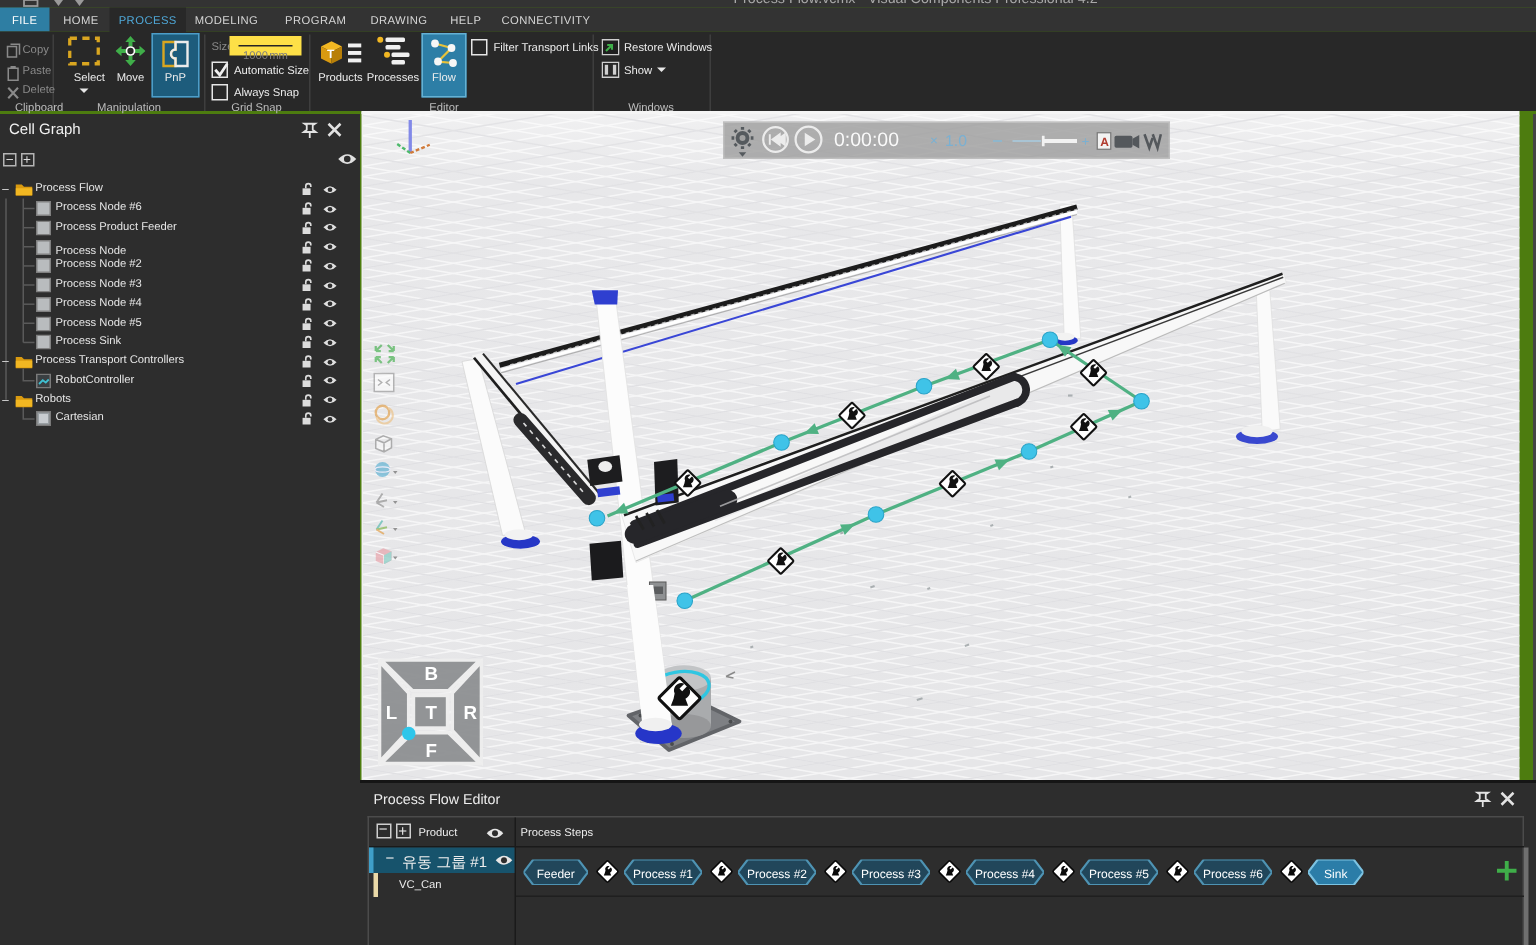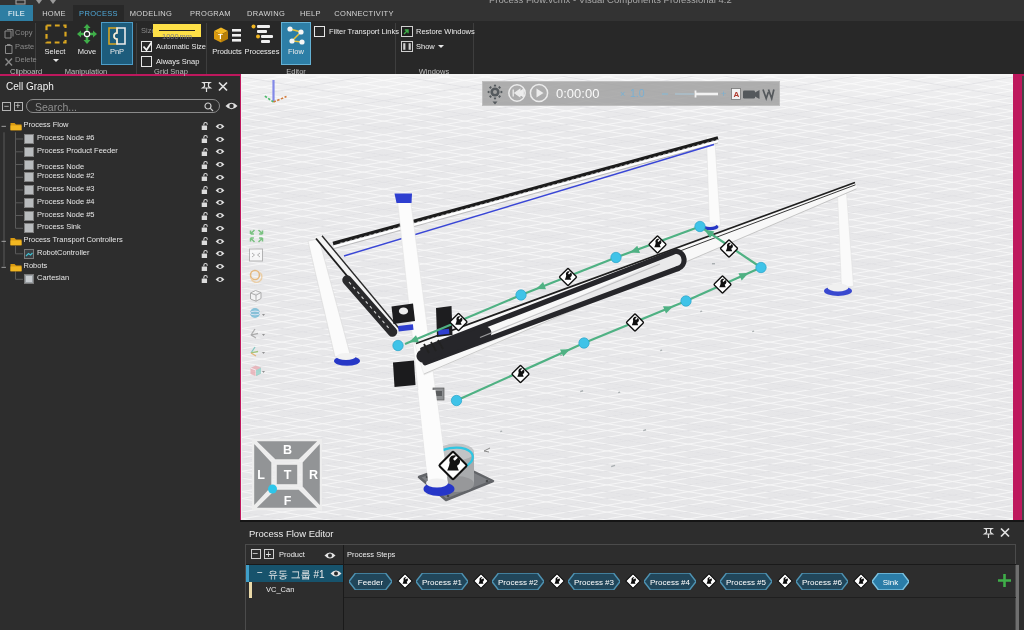--- a/index.html
+++ b/index.html
@@ -1,19 +1,19 @@
 <!DOCTYPE html>
 <html><head>
 <meta charset="utf-8">
 <style>
   * { margin:0; padding:0; box-sizing:border-box; }
   html,body { width:1024px; height:630px; overflow:hidden; background:#2b2b2b;
     font-family:"Liberation Sans", sans-serif; }
   .abs { position:absolute; }
-  #page { position:relative; width:1024px; height:630px; background:#be185d; }
+  #page { position:relative; width:1024px; height:630px; background:#4d7c0f; }
 
   
   #titlebar { left:0; top:0; width:1024px; height:5px; background:#333333; overflow:hidden; }
   #titletext { left:489px; top:-6.5px; width:300px; font-size:9.5px; color:#a9a9a9; white-space:nowrap; }
 
   
   #menubar { left:0; top:5px; width:1024px; height:16px; background:#333333; }
   .tab { position:absolute; top:0; height:16px; line-height:17px; color:#d6d6d6; font-size:7.5px; letter-spacing:0.3px; text-align:center; }
   #filebtn { left:0; top:0; width:33px; height:16px; background:#2e7ea3; color:#fff;
      text-align:center; line-height:17px; font-size:7.5px; letter-spacing:0.3px; }
@@ -81,21 +81,21 @@
       <path d="M2.5 18.5 h6.5 v8 h-6.5 z M4 17.5 h3.5" fill="none" stroke="#8a8a8a" stroke-width="1"></path>
       <path d="M2.5 31.5 l6.5 7 m0 -7 l-6.5 7" fill="none" stroke="#8a8a8a" stroke-width="1.4"></path>
     </svg>
     <div class="riblabel gray" style="left:15px;top:7px;">Copy</div>
     <div class="riblabel gray" style="left:15px;top:21px;">Paste</div>
     <div class="riblabel gray" style="left:15px;top:34px;">Delete</div>
 
     <svg class="abs" style="left:45px;top:3px;" width="22" height="20">
       <rect x="1.5" y="1.5" width="19" height="17" fill="none" stroke="#d9a620" stroke-width="2.2" stroke-dasharray="4.8 3.6"></rect>
     </svg>
-    <div class="riblabel" style="left:40px;top:26px;width:30px;text-align:center;">Select</div>
+    <div class="riblabel" style="left:40px;top:26px;width:30px;text-align:right;">Select</div>
     <div class="abs" style="left:53px;top:38px;width:0;height:0;border-left:3px solid transparent;border-right:3px solid transparent;border-top:3.5px solid #e8e8e8;"></div>
     <svg class="abs" style="left:77px;top:3px;" width="20" height="20">
       <g fill="#3fae49">
         <path d="M10 0 l3.5 4 h-2.2 v3 h-2.6 v-3 h-2.2 z"></path>
         <path d="M10 20 l3.5 -4 h-2.2 v-3 h-2.6 v3 h-2.2 z"></path>
         <path d="M0 10 l4 -3.5 v2.2 h3 v2.6 h-3 v2.2 z"></path>
         <path d="M20 10 l-4 -3.5 v2.2 h-3 v2.6 h3 v2.2 z"></path>
       </g>
       <circle cx="10" cy="10" r="3.2" fill="#fff"></circle>
       <circle cx="10" cy="10" r="2.1" fill="#282828"></circle>
@@ -176,27 +176,20 @@
   </div>
   <div class="abs" id="leftpanel">
     <div class="abs" style="left:6px;top:5px;font-size:10px;color:#f2f2f2;">Cell Graph</div>
     <svg class="abs" style="left:200px;top:5px;" width="36" height="12">
       <path d="M3 1.5 h7 l-1.5 1 v3 l2 1.5 h-8 l2 -1.5 v-3 z M6.5 7 v4" stroke="#e2e2e2" stroke-width="1.2" fill="none"></path>
       <path d="M19 1.5 l8 8 m0 -8 l-8 8" stroke="#e2e2e2" stroke-width="1.7" fill="none"></path>
     </svg>
 
     <div class="abs" style="left:2px;top:25.5px;width:9px;height:9px;border:1px solid #b4b4b4;color:#dcdcdc;font-size:9px;line-height:7.5px;text-align:center;">−</div>
     <div class="abs" style="left:13.5px;top:25.5px;width:9px;height:9px;border:1px solid #b4b4b4;color:#dcdcdc;font-size:9px;line-height:7.5px;text-align:center;">+</div>
-    <div class="abs" style="left:26px;top:23px;width:194px;height:14px;border:1px solid #8a8a8a;border-radius:7px;">
-      <span style="position:absolute;left:8px;top:1px;font-size:10.5px;color:#909090;">Search...</span>
-      <svg style="position:absolute;right:5px;top:2px;" width="10" height="10">
-          <circle cx="4" cy="4" r="3" fill="none" stroke="#cccccc" stroke-width="1.2"></circle>
-          <path d="M6.2 6.2 L9 9" stroke="#cccccc" stroke-width="1.2"></path>
-        </svg>
-    </div>
     <svg class="abs" style="left:225px;top:25px;" width="13" height="10">
         <path d="M0.5 5 Q6.5 -1.5 12.5 5 Q6.5 11.5 0.5 5 Z" fill="#e0e0e0"></path>
         <circle cx="6.5" cy="5" r="2.2" fill="#2d2d2d"></circle>
       </svg>
     <div class="abs" id="treezone" style="left:0;top:38px;width:240px;height:260px;">
     <svg class="abs" style="left:0;top:0;" width="240" height="260">
     <path d="M4 18.3 V 152.5" stroke="#5a5a5a" stroke-width="1"></path>
     <path d="M15.5 18.3 V 114.3" stroke="#5a5a5a" stroke-width="1"></path>
     <path d="M15.5 25.0 H 23" stroke="#5a5a5a" stroke-width="1"></path>
     <path d="M15.5 37.8 H 23" stroke="#5a5a5a" stroke-width="1"></path>

